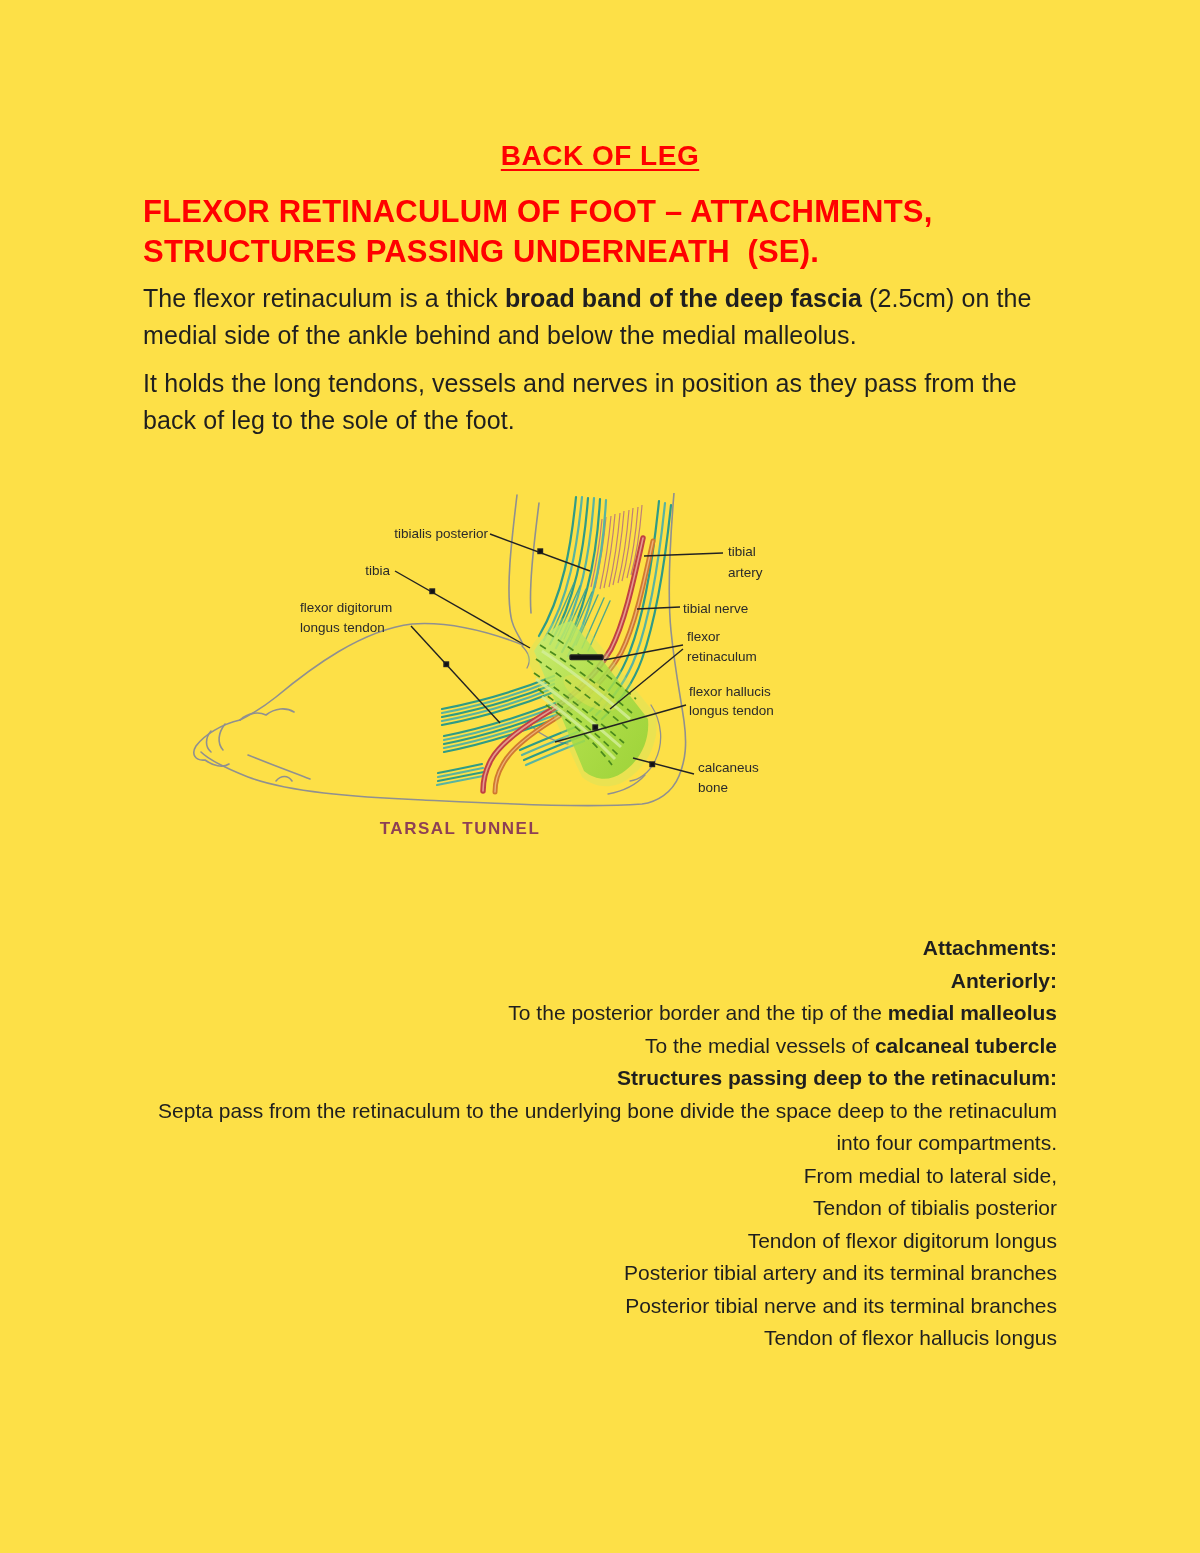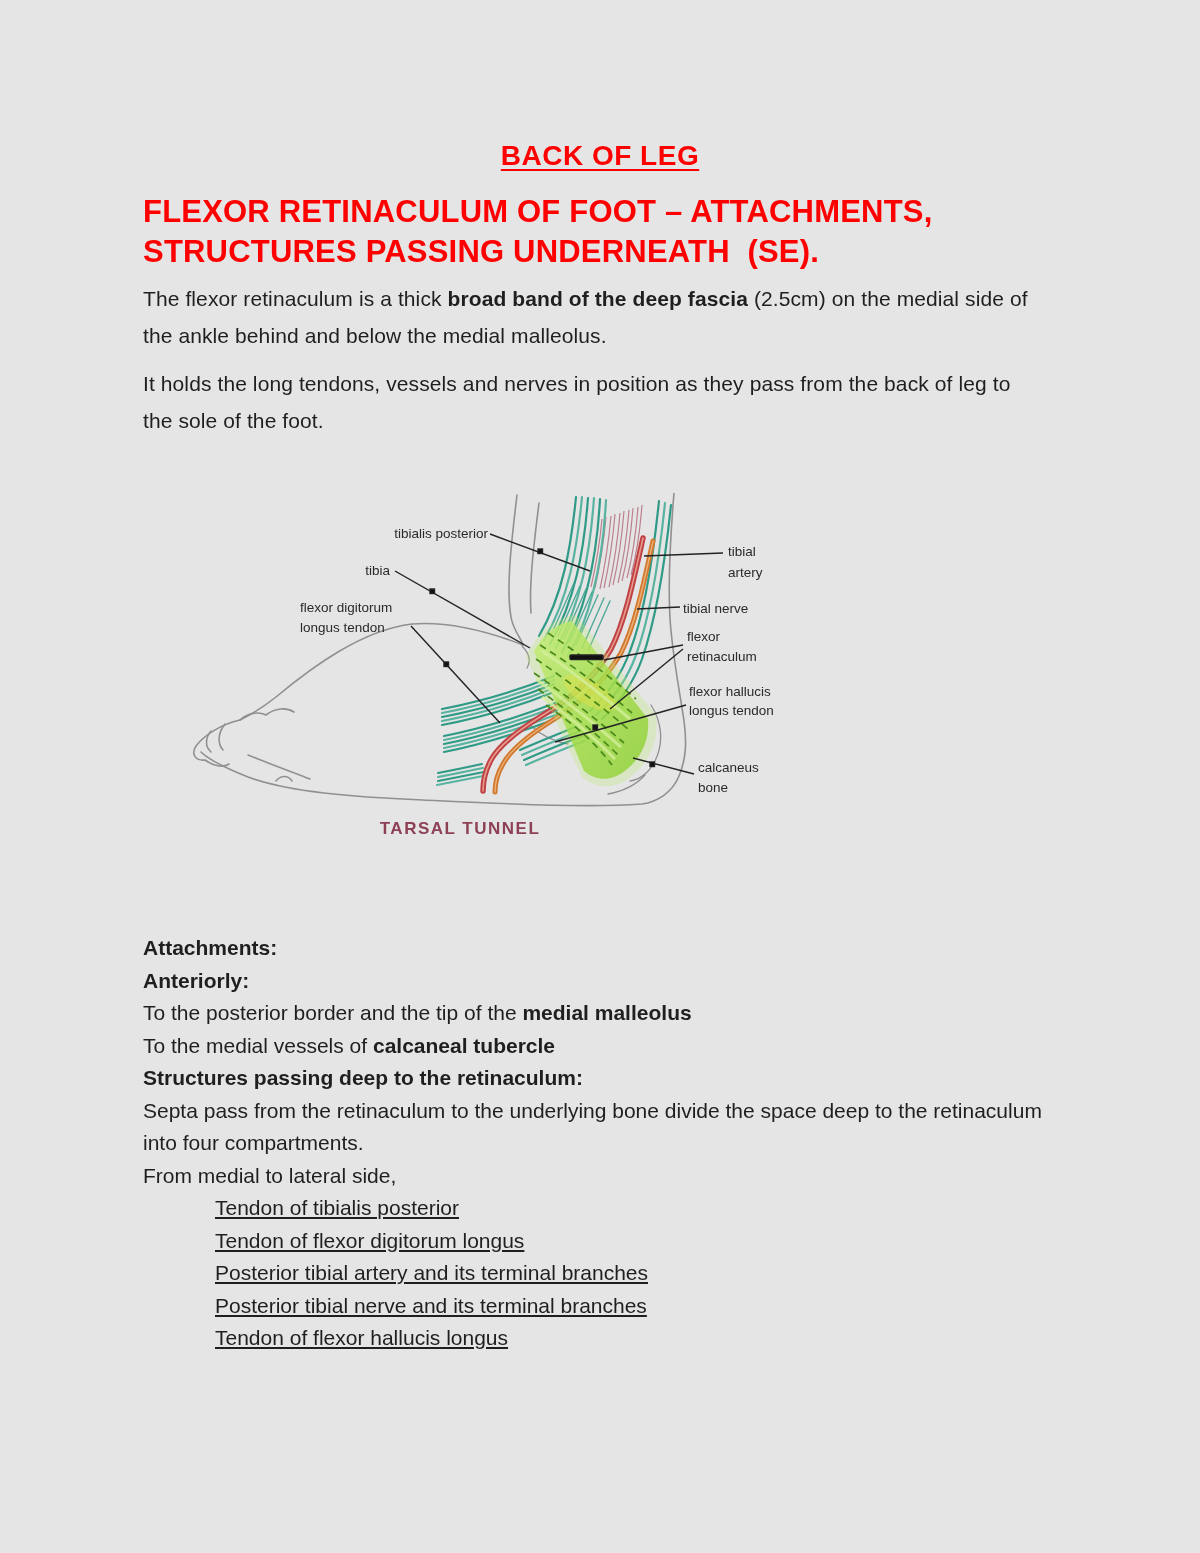--- a/index.html
+++ b/index.html
@@ -1,50 +1,50 @@
 <!DOCTYPE html>
 <html><head>
 <meta charset="utf-8">
 <style>
   html,body { margin:0; padding:0; background:#ffffff; }
   .page {
-    width:1200px; height:1553px; position:relative; background:#e5e5e5;
+    width:1200px; height:1553px; position:relative; background:#fde047;
     font-family:"Liberation Sans", sans-serif; color:#1f1f1f; overflow:hidden;
   }
   .doc { padding:140px 143px 0 143px; }
 
   .title {
     text-align:center; color:#ff0000; font-weight:bold; font-size:28px;
     text-decoration:underline; text-underline-offset:4px; letter-spacing:.5px;
     margin:0 0 20px 0;
   }
   .heading {
     color:#ff0000; font-weight:bold; font-size:31px; line-height:40px;
     max-width:940px; margin:0 0 8px 0; white-space:pre-wrap; letter-spacing:.2px;
   }
   .para {
-    font-size:21px; line-height:37px; max-width:900px; margin:0 0 11px 0;
+    font-size:25px; line-height:37px; max-width:900px; margin:0 0 11px 0;
     letter-spacing:.1px;
   }
   .para b, .sec b { font-weight:bold; }
 
   .diagram { margin:54px 0 0 37px; width:620px; height:385px; }
   .diagram svg { display:block; }
   .dlabel {
     font-family:"Liberation Sans", sans-serif; font-size:13.5px; fill:#2a2a2a;
   }
   .caption-text {
     font-family:"Liberation Sans", sans-serif; font-size:17px; font-weight:bold;
     fill:#8e4055; letter-spacing:1.5px;
   }
 
-  .sec { margin-top:54px; font-size:21px; line-height:32.5px; max-width:915px; }
+  .sec { margin-top:54px; font-size:21px; line-height:32.5px; max-width:915px;text-align:right; }
   .sec .line { min-height:32.5px; }
   .sec .bold { font-weight:bold; }
-  .list { margin-left:72px;text-decoration:underline; }
+  .list { margin-left:72px; }
 </style>
 </head>
 <body>
 
 <div class="page">
   <div class="doc">
 
     <div class="title">BACK OF LEG</div>
 
     <div class="heading">FLEXOR RETINACULUM OF FOOT – ATTACHMENTS, STRUCTURES PASSING UNDERNEATH  (SE).</div>

